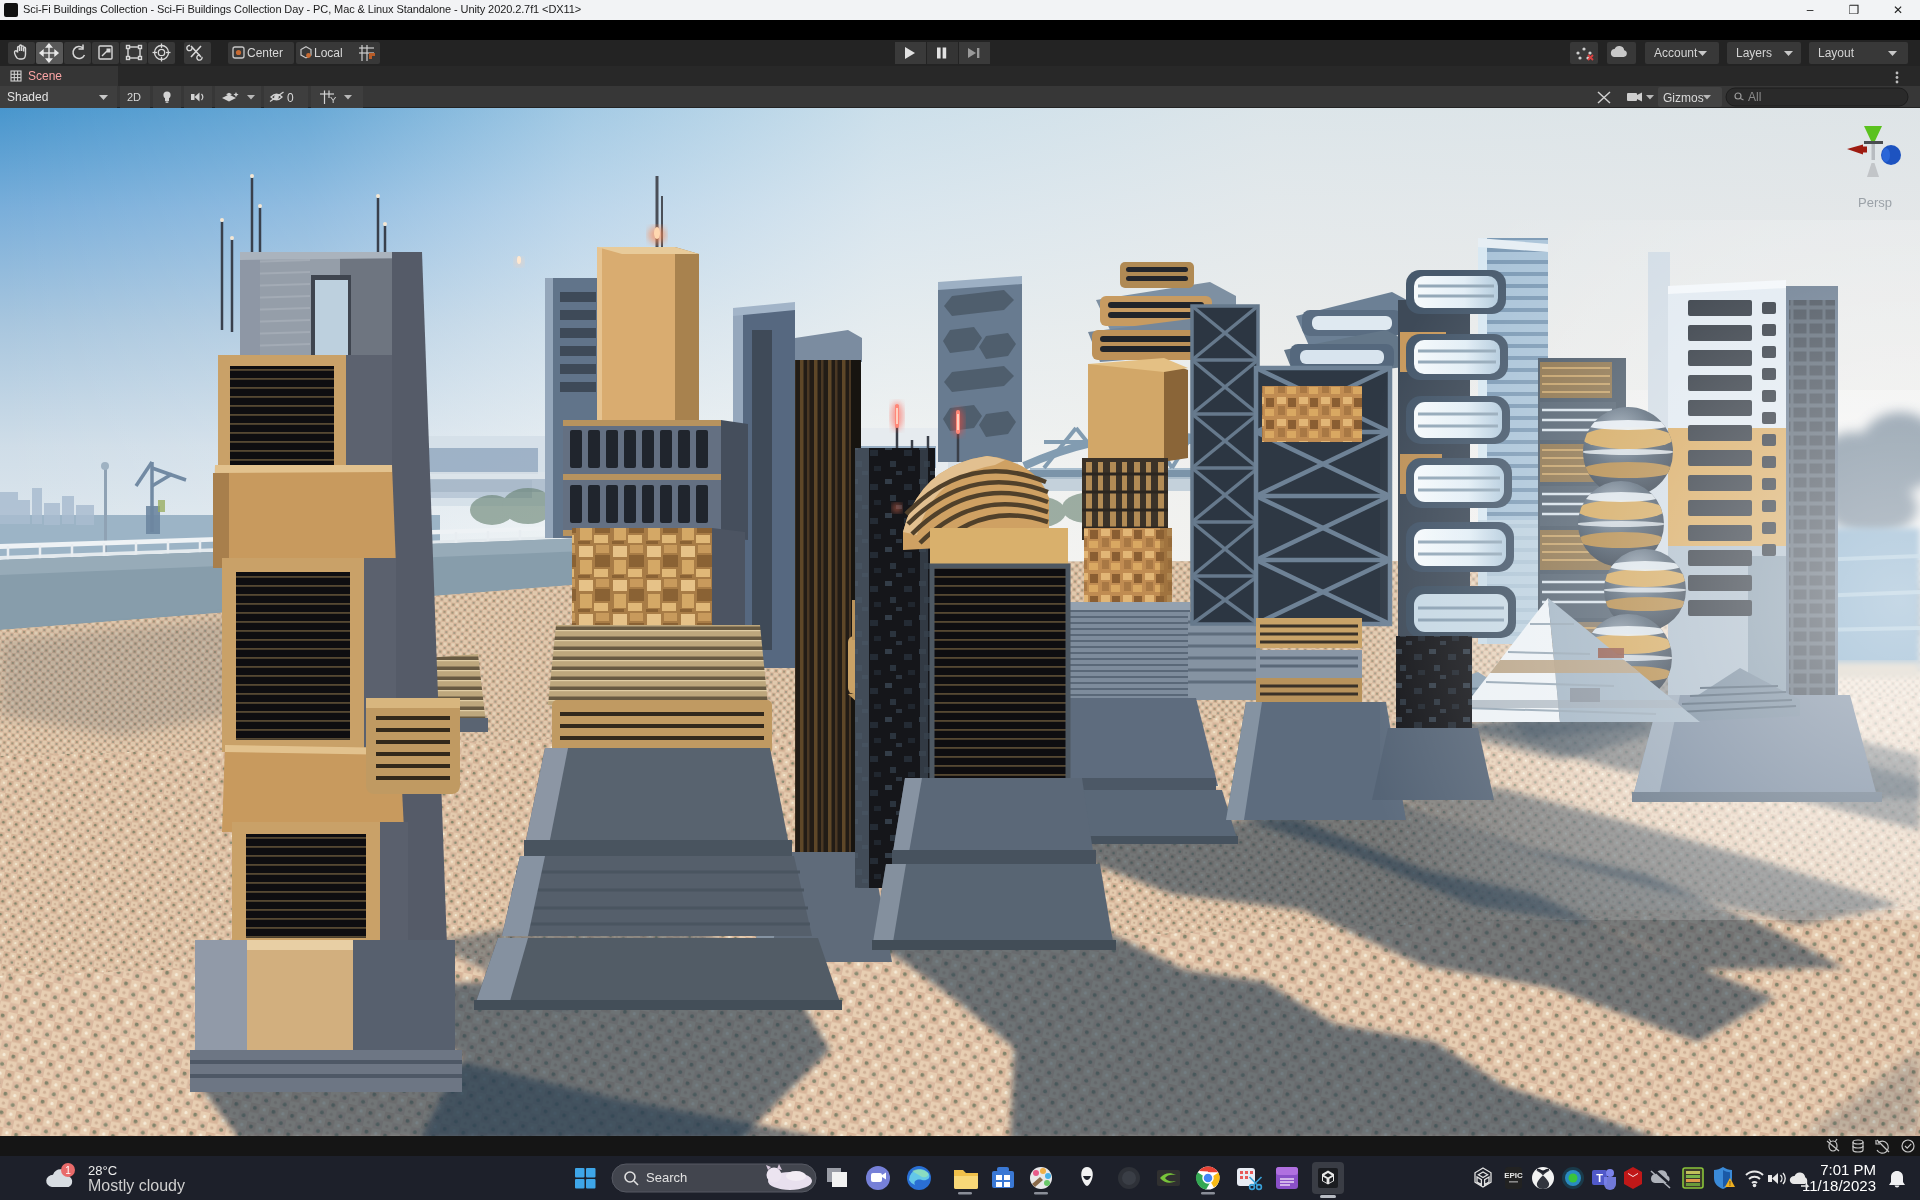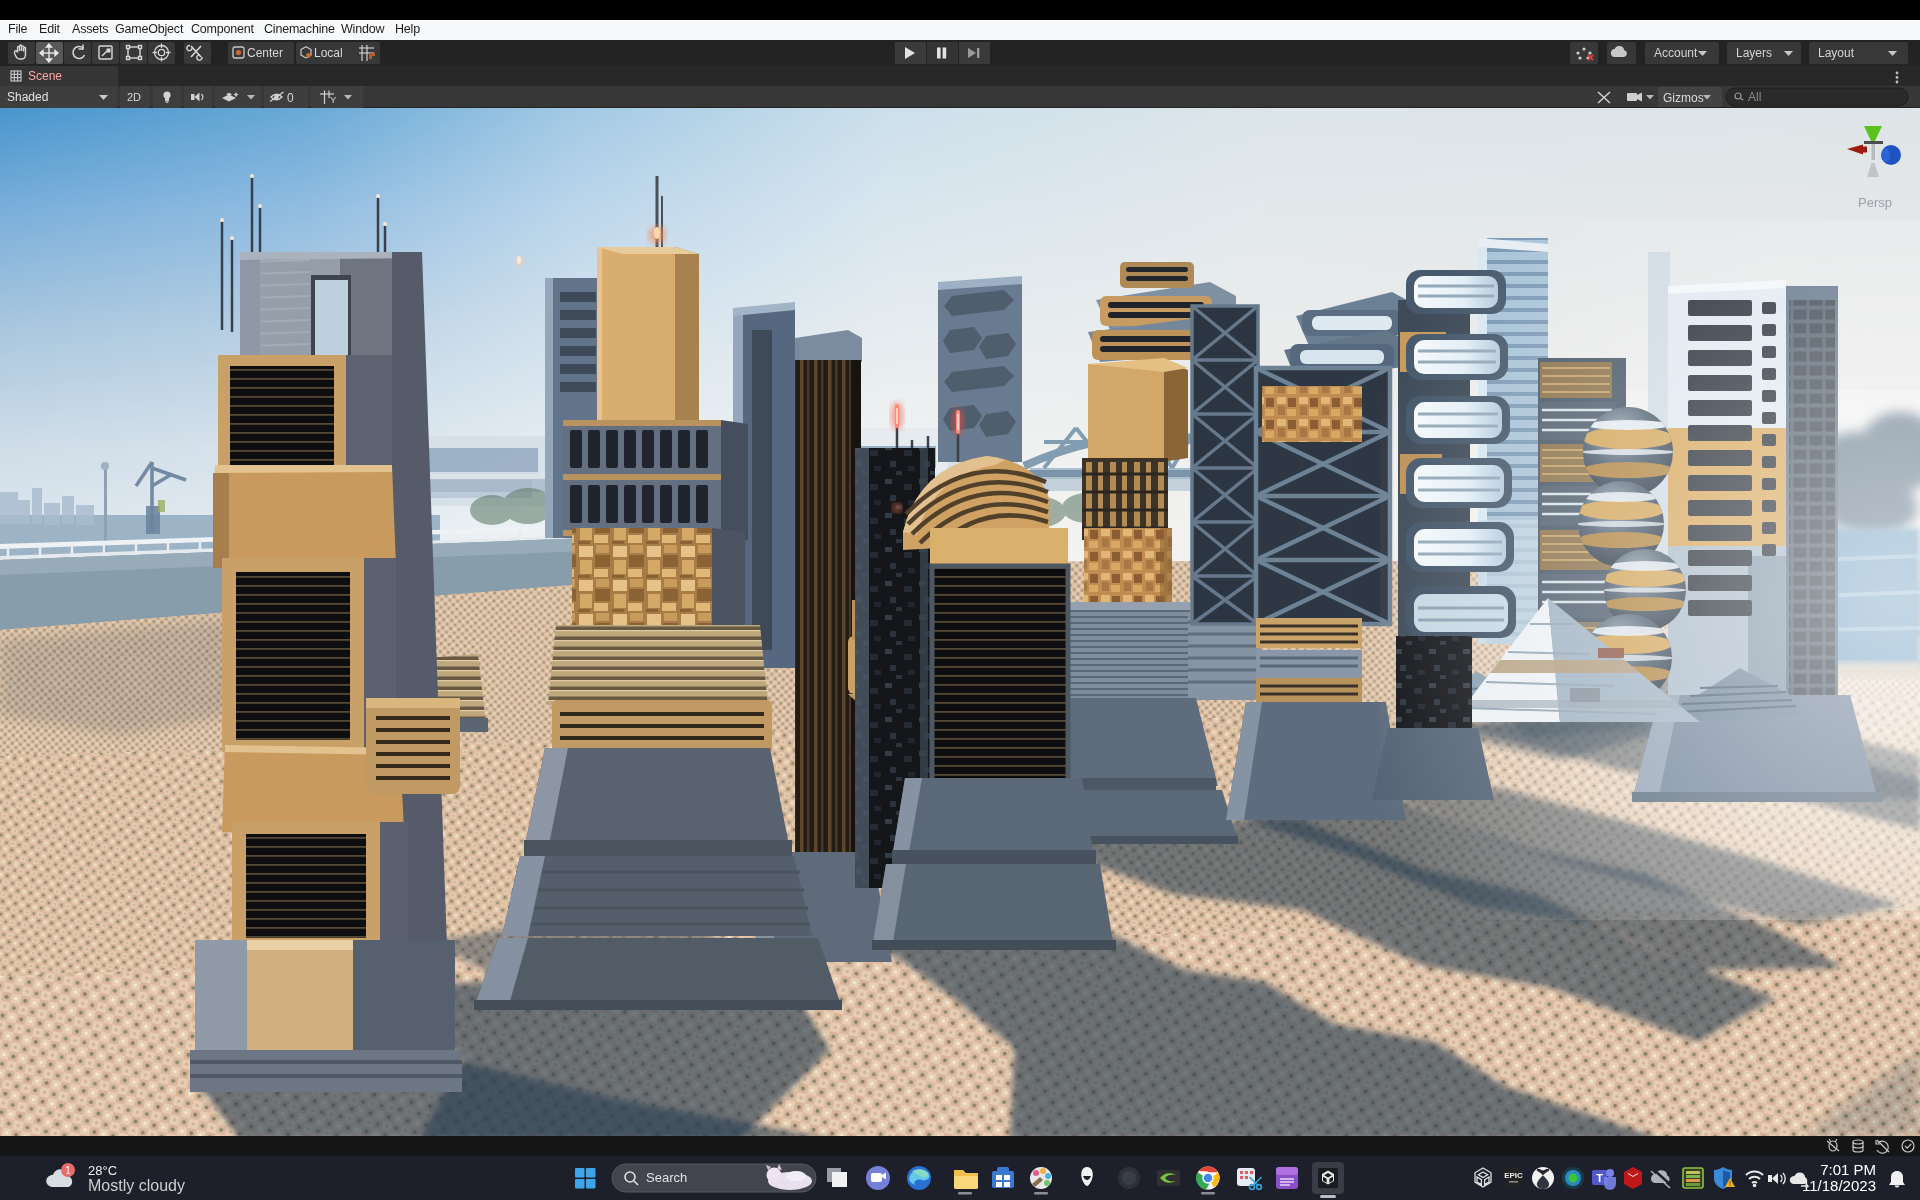--- a/index.html
+++ b/index.html
@@ -37,31 +37,28 @@
   
   #taskbar { left:0; top:1156px; width:1920px; height:44px; background:#1d202a; }
   #weathertxt { left:88px; top:7px; color:#eee; font-size:13px; line-height:15px; }
   #weathertxt .sub { color:#cfcfcf; font-size:16px; }
   #clock { right:44px; top:6px; color:#fff; font-size:15px; text-align:right; line-height:16px; }
 </style>
 </head>
 <body>
 <div id="page">
 
-
-  <div id="menubar" class="abs">
-    <span style="left:8px;">File</span>
-    <span style="left:39px;">Edit</span>
-    <span style="left:72px;">Assets</span>
-    <span style="left:115px;">GameObject</span>
-    <span style="left:191px;">Component</span>
-    <span style="left:264px;">Cinemachine</span>
-    <span style="left:341px;">Window</span>
-    <span style="left:395px;">Help</span>
+  <div id="titlebar" class="abs">
+    <div class="ticon abs"></div>
+    <div class="ttext abs">Sci-Fi Buildings Collection - Sci-Fi Buildings Collection Day - PC, Mac &amp; Linux Standalone - Unity 2020.2.7f1 &lt;DX11&gt;</div>
+    <div class="winbtn abs" style="right:88px;">–</div>
+    <div class="winbtn abs" style="right:44px;">❐</div>
+    <div class="winbtn abs" style="right:0;">✕</div>
   </div>
+
 
   <div id="toolbar" class="abs">
     <svg class="abs" style="left:0;top:0" width="1920" height="26" viewBox="0 0 1920 26">
 
       <g>
         <rect x="8" y="2" width="27" height="22" rx="2" fill="#383838"></rect>
         <rect x="36" y="2" width="27" height="22" rx="2" fill="#585858"></rect>
         <rect x="64" y="2" width="27" height="22" rx="2" fill="#383838"></rect>
         <rect x="92" y="2" width="27" height="22" rx="2" fill="#383838"></rect>
         <rect x="120" y="2" width="27" height="22" rx="2" fill="#383838"></rect>

